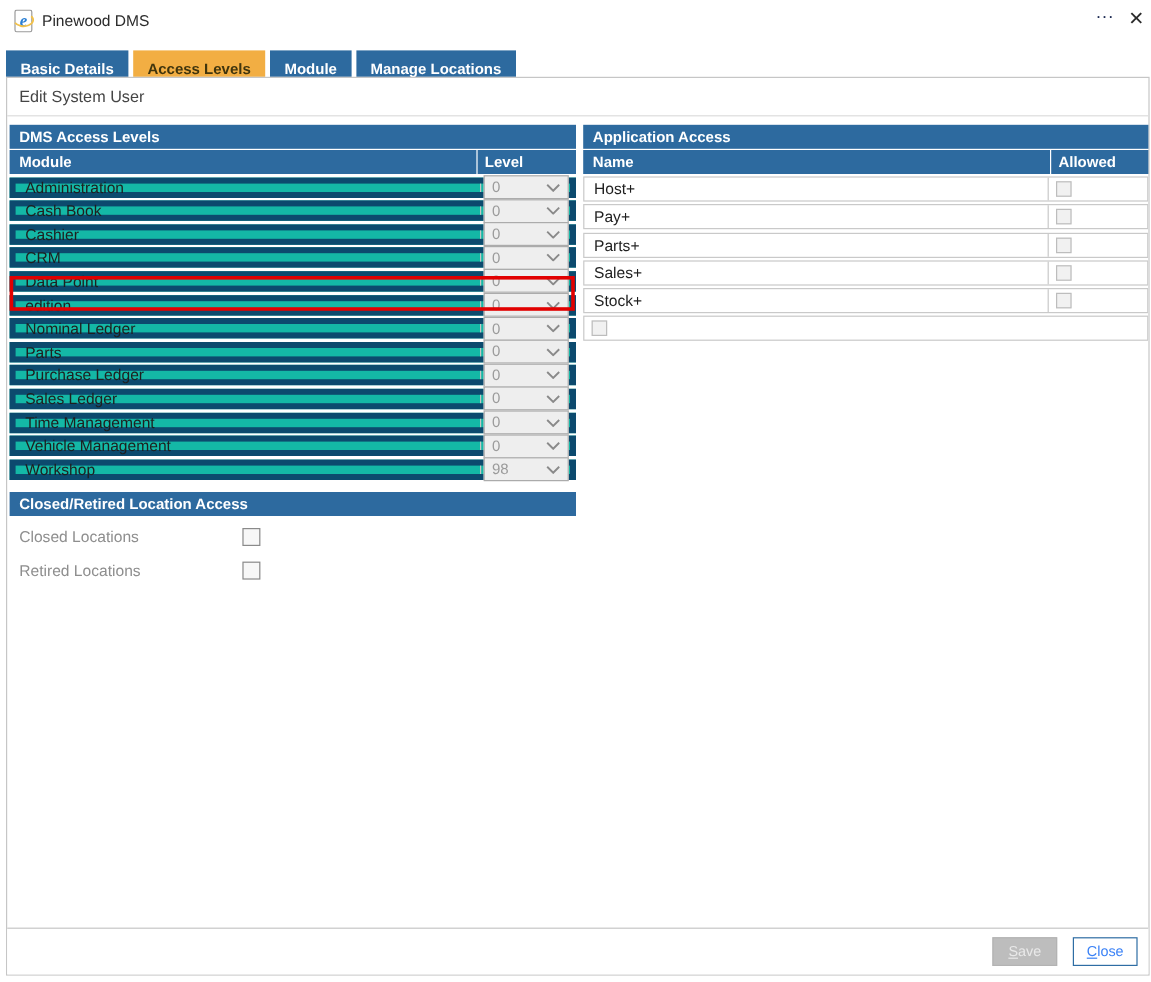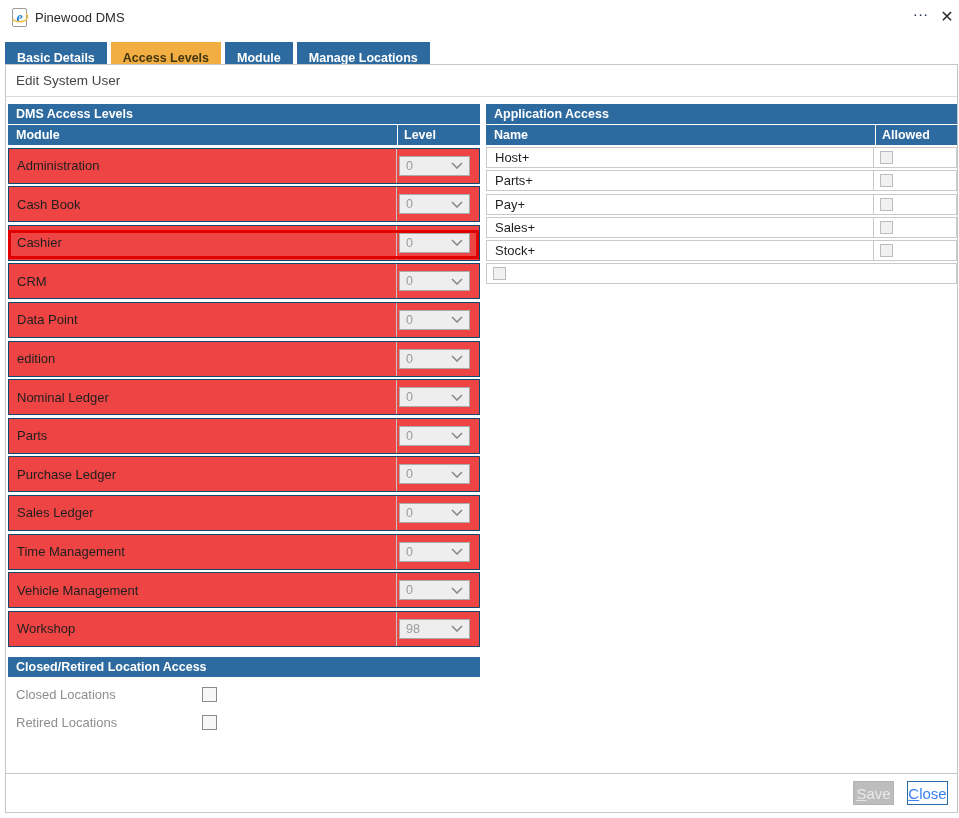--- a/index.html
+++ b/index.html
@@ -31,21 +31,21 @@
   
   .panel-hd { height: 20px; background: #2d6a9f; color: #fff; font-size: 12.5px; font-weight: bold;
     display: flex; align-items: center; padding-left: 8px; }
   .panel-left  { position: absolute; left: 2px;  top: 39px; width: 472px; }
   .panel-right { position: absolute; left: 480px; top: 39px; right: 0; border-radius: 20px; }
   .colhead { display: flex; height: 20px; background: #2d6a9f; color: #fff;
     font-size: 12.5px; font-weight: bold; margin-top: 1px; }
   .colhead .c1 { width: 389px; display: flex; align-items: center; padding-left: 8px; }
   .colhead .c2 { flex: 1; display: flex; align-items: center; padding-left: 6px; border-left: 1px solid #fff; }
   
-  .drow { display: flex; height: 36px; border: 1px solid #0c4a6e; margin-top: 2.6px; background: #ef4444; }
+  .drow { display: flex; height: 17px; border: 5px solid #0c4a6e; margin-top: 2.6px; background: #14b8a6; }
   .drow .dcell { width: 388px; border-right: 1px solid #c5c5c5; display: flex; align-items: center;
     padding-left: 8px; font-size: 13px; color: #1f1f1f; }
   .drow .lcell { flex: 1; display: flex; align-items: center; padding-left: 2px; }
   .sel { width: 71px; height: 20px; background: #eeeeee; border: 1px solid #ababab;
     display: flex; align-items: center; justify-content: space-between; padding: 0 6px;
     color: #9b9b9b; font-size: 12.5px; cursor: default; }
   
   .arow { display: flex; height: 21px; border: 1px solid #c9c9c9; margin-top: 2.2px; background: #fff; }
   .arow .acell { width: 387px; border-right: 1px solid #c9c9c9; display: flex; align-items: center;
     padding-left: 8px; font-size: 13px; color: #1f1f1f; }
@@ -54,21 +54,21 @@
   
   .subheader { margin-top: 10px; }
   .loc-row { display: flex; align-items: center; height: 28px; }
   .loc-rows { margin-top: 4px; }
   .loc-label { width: 194px; padding-left: 8px; font-size: 13px; color: #8e8e8e; }
   .cb-med { width: 15px; height: 15px; background: #f7f7f7; border: 1px solid #8a8a8a; }
   
   .footer { position: absolute; left: 0; right: 0; bottom: 0; height: 39px;
     border-top: 1px solid #c6c6c6; display: flex; align-items: center;
     justify-content: flex-end; gap: 13px; padding-right: 9px; background: #fff; }
-  .btn { width: 41px; height: 24px; font-size: 15px; display: flex; align-items: center;
+  .btn { width: 54px; height: 24px; font-size: 12px; display: flex; align-items: center;
     justify-content: center; font-family: "Liberation Sans", sans-serif; }
   .btn-save { background: #bdbdbd; border: 1px solid #b3b3b3; color: #e9e9e9; cursor: default; }
   .btn-close { background: #fff; border: 1px solid #2e6da4; color: #3b82f6; cursor: pointer; }
   .mn { text-decoration: underline; }
   
   .red-box { position: absolute; left: 8px; top: 230px; width: 471px; height: 29px;
     border: 3px solid #e10000; pointer-events: none; z-index: 9; }
   .chev { flex: none; }
 </style>
 </head>
@@ -266,27 +266,27 @@
       <div class="c2">Allowed</div>
     </div>
 
     <div class="arow">
       <div class="acell">Host+</div>
       <div class="allowed">
           <div class="cb-small"></div>
         </div>
     </div>
     <div class="arow">
+      <div class="acell">Pay+</div>
+      <div class="allowed">
+          <div class="cb-small"></div>
+        </div>
+    </div>
+    <div class="arow">
       <div class="acell">Parts+</div>
-      <div class="allowed">
-          <div class="cb-small"></div>
-        </div>
-    </div>
-    <div class="arow">
-      <div class="acell">Pay+</div>
       <div class="allowed">
           <div class="cb-small"></div>
         </div>
     </div>
     <div class="arow">
       <div class="acell">Sales+</div>
       <div class="allowed">
           <div class="cb-small"></div>
         </div>
     </div>

